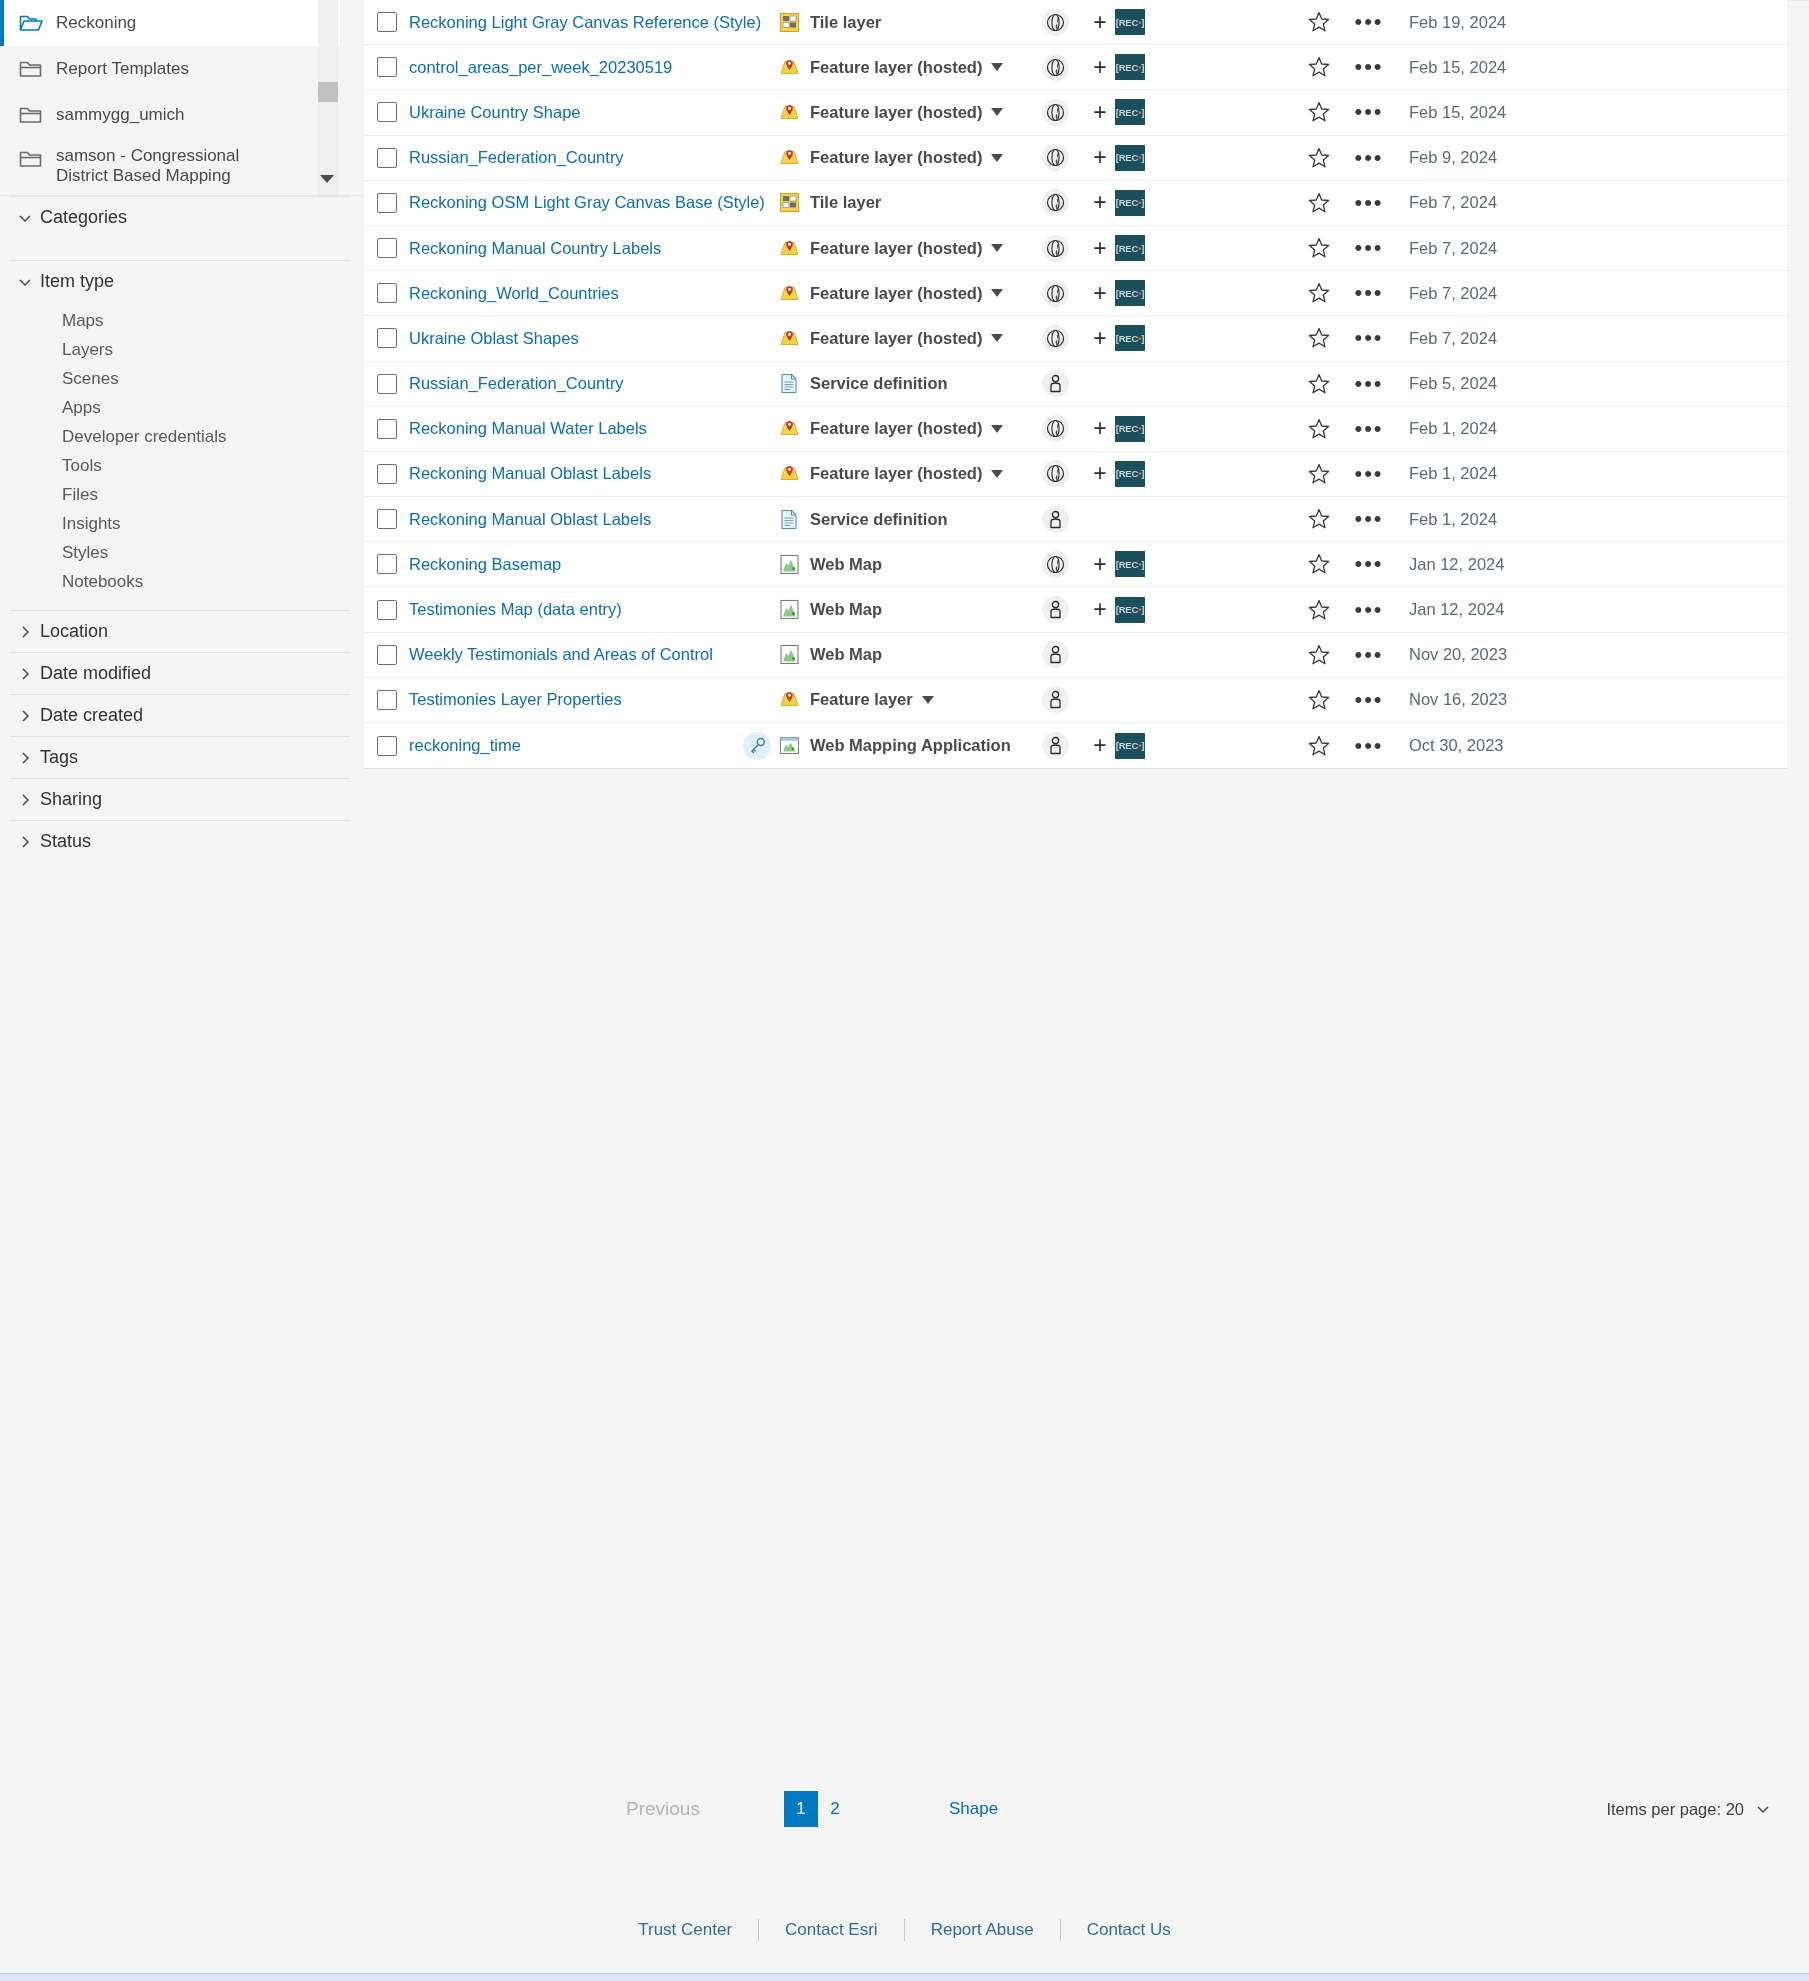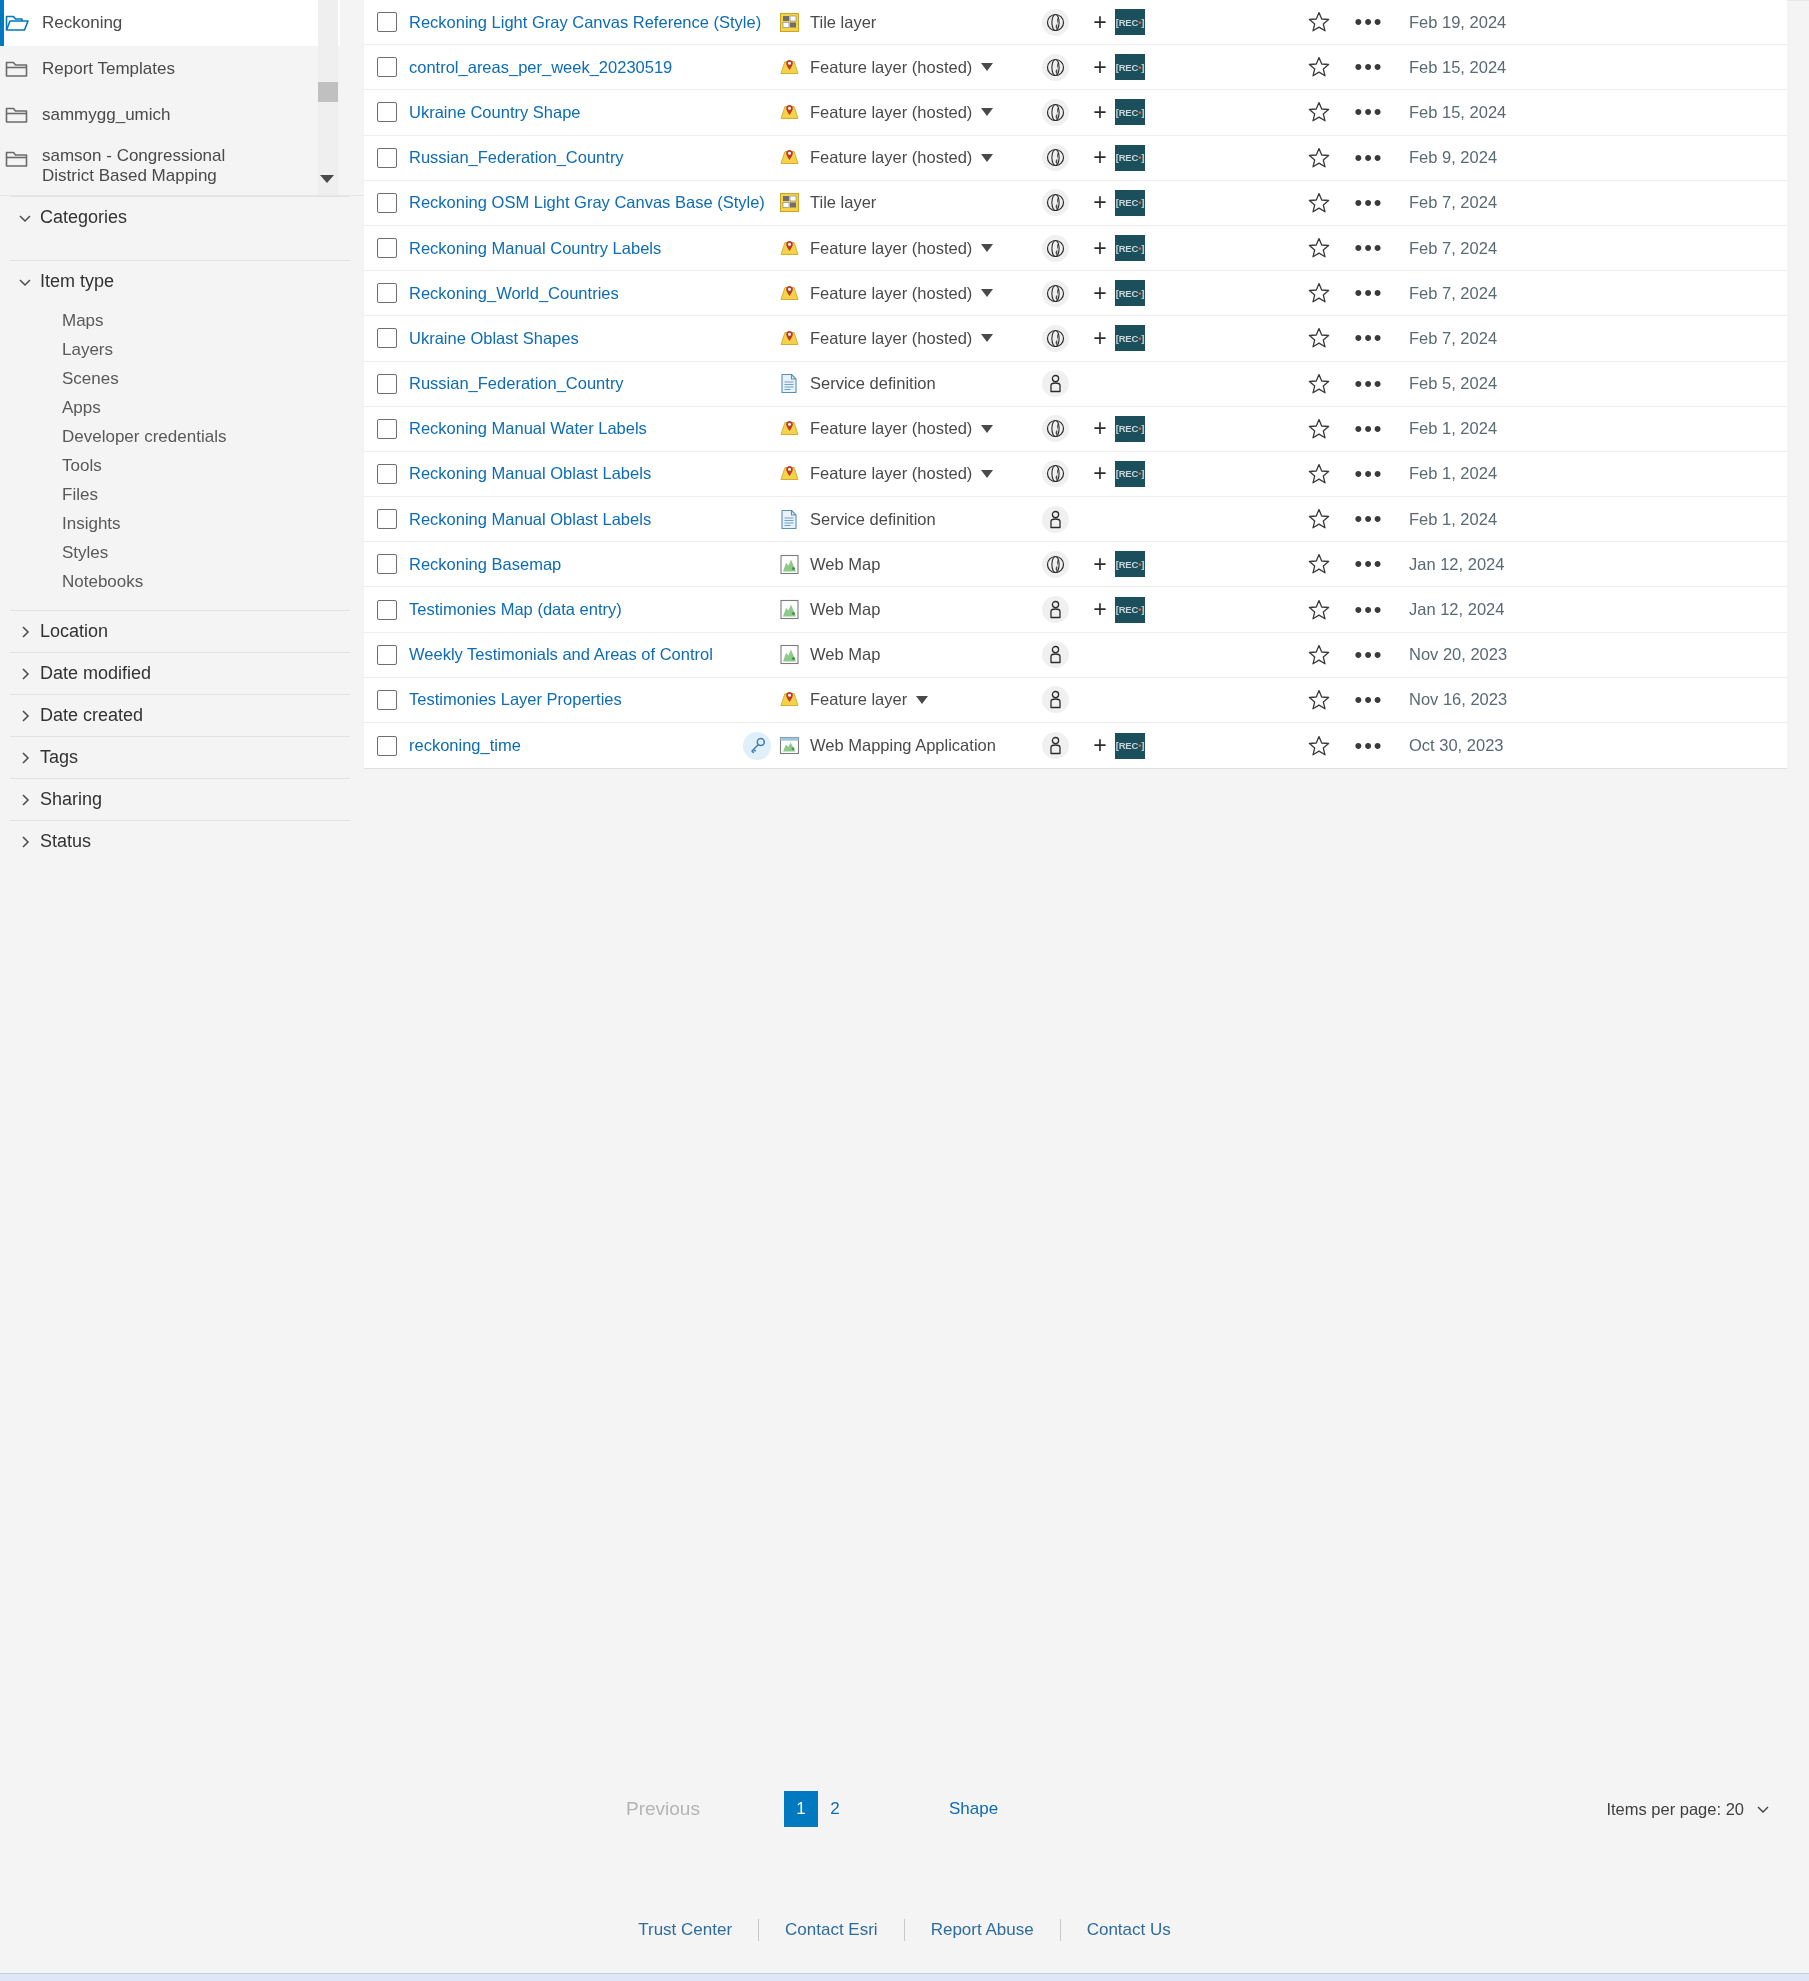--- a/index.html
+++ b/index.html
@@ -38,20 +38,21 @@
   }
   .folder-list {
     position: absolute;
     left: 0; top: 0;
     width: 340px;
   }
   .folder-item {
     display: flex;
     align-items: center;
     height: 46px;
+    padding-left: 14px;
     font-size: 17px;
     color: #4a4a4a;
     border-left: 4px solid transparent;
     background: transparent;
   }
   .folder-item.active {
     background: #ffffff;
     border-left: 4px solid #0079c1;
   }
   .folder-item .ficon {
@@ -175,21 +176,21 @@
   .c-keyicon { width: 36px; flex: 0 0 auto; display:flex; justify-content:center; align-items:center; }
   .keycircle {
     width: 28px; height: 28px;
     border-radius: 50%;
     background: #dff0fb;
     display: flex; align-items: center; justify-content: center;
   }
 
   .c-type { width: 250px; flex: 0 0 auto; display: flex; align-items: center; }
   .type-ico { width: 28px; flex: 0 0 auto; display:flex; align-items:center; justify-content:center; margin-right: 7px;}
-  .type-txt { font-size: 16.5px; color: #4a4a4a; white-space: nowrap; }
+  .type-txt { font-size: 16.5px; color: #4a4a4a; white-space: nowrap; font-weight: bold; }
   .type-caret {
     margin-left: 9px;
     width: 0; height: 0;
     border-left: 6px solid transparent;
     border-right: 6px solid transparent;
     border-top: 8px solid #4a4a4a;
     flex: 0 0 auto;
   }
 
   .c-share { width: 60px; flex: 0 0 auto; display:flex; justify-content:center; align-items:center; }

